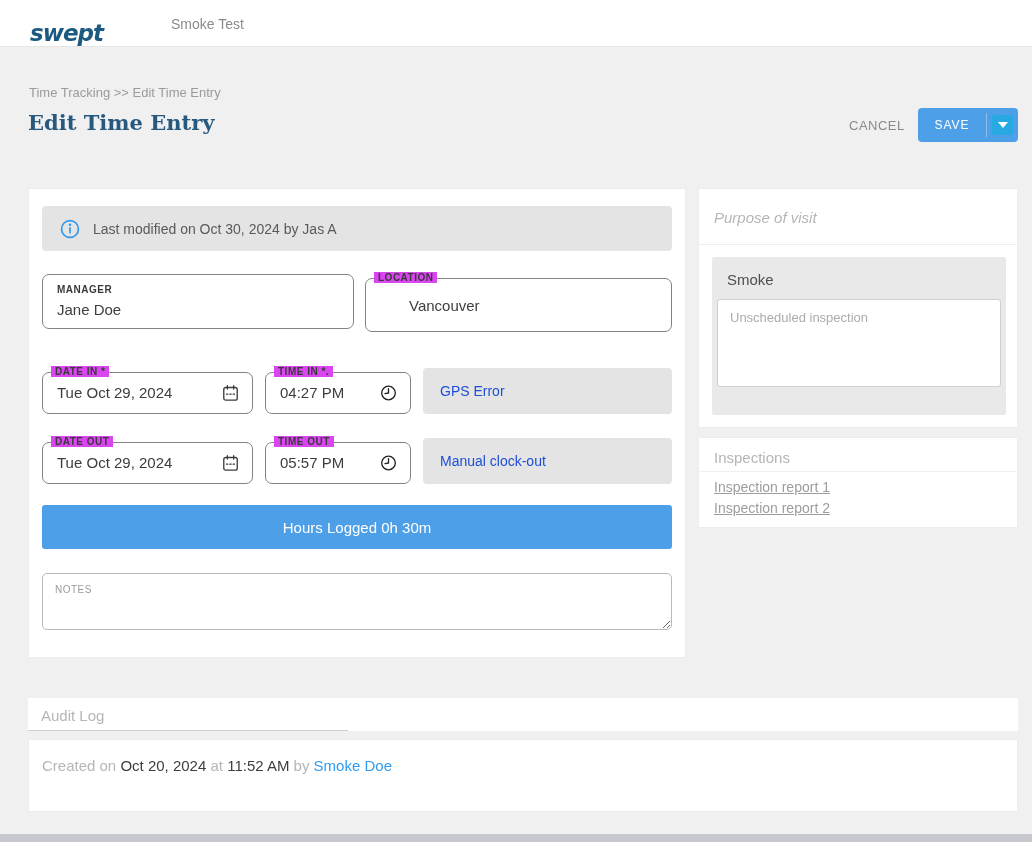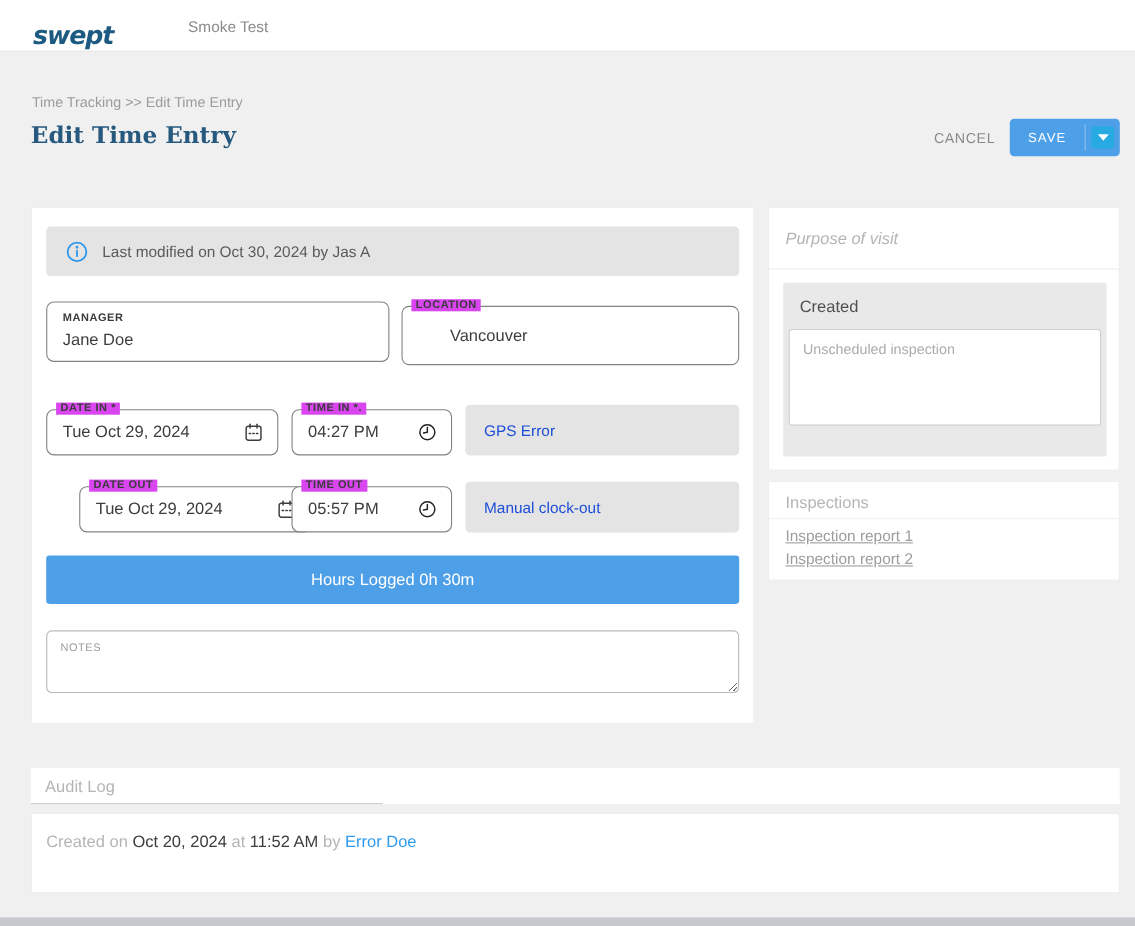--- a/index.html
+++ b/index.html
@@ -60,21 +60,21 @@
   .field-value { position:absolute; left:14px; font-size:15px; color:#3d3d3d; white-space:nowrap; }
   .field-icon { position:absolute; right:12px; top:50%; transform:translateY(-50%); display:flex; cursor:pointer; }
 
   .f-manager  { left:13px;  top:85px;  width:312px; height:55px; }
   .f-manager .field-value { top:26px; }
   .f-location { left:336px; top:89px;  width:307px; height:54px; }
   .f-location .field-value { top:18px;margin-left:29px; }
 
   .f-date-in  { left:13px;  top:183px; width:211px; height:42px; }
   .f-time-in  { left:236px; top:183px; width:146px; height:42px; }
-  .f-date-out { left:13px;  top:253px; width:211px; height:42px;margin-left:30px; }
+  .f-date-out { left:13px;  top:253px; width:211px; height:42px; }
   .f-time-out { left:236px; top:253px; width:146px; height:42px; }
   .dt .field-value { top:11px; }
 
   .flag { position:absolute; width:249px; height:46px; background:#e4e4e4; border-radius:4px;
           display:flex; align-items:center; font-size:14px; color:#1d4ed8; padding-left:17px; }
   .flag-in  { left:394px; top:179px; }
   .flag-out { left:394px; top:249px; }
 
   .hours-bar { position:absolute; left:13px; top:316px; width:630px; height:44px;
                background:#4d9fe8; border-radius:3px; display:flex; align-items:center;
@@ -212,21 +212,21 @@
 
   <div class="hours-bar">Hours Logged 0h 30m</div>
 
   <textarea class="notes" placeholder="NOTES" style=""></textarea>
 </div>
 
 <div class="card purpose-card">
   <div class="side-title">Purpose of visit</div>
   <div class="side-divider"></div>
   <div class="reason-panel">
-    <div class="reason-label">Created</div>
+    <div class="reason-label">Smoke</div>
     <textarea class="reason-input" placeholder="Unscheduled inspection" style=""></textarea>
   </div>
 </div>
 
 <div class="card inspections-card">
   <div class="insp-title">Inspections</div>
   <div class="insp-divider"></div>
   <a class="insp-link insp-link-1">Inspection report 1</a>
   <a class="insp-link insp-link-2">Inspection report 2</a>
 </div>
@@ -235,17 +235,17 @@
   <div class="audit-title">Audit Log</div>
   <div class="audit-underline"></div>
 </div>
 <div class="audit-card">
   <div class="audit-line">
     <span>Created on</span>
     <span class="strong">Oct 20, 2024</span>
     <span>at</span>
     <span class="strong">11:52 AM</span>
     <span>by</span>
-    <a class="user-link">Error Doe</a>
+    <a class="user-link">Smoke Doe</a>
   </div>
 </div>
 
 <div class="bottom-edge"></div>
 
 </body></html>

